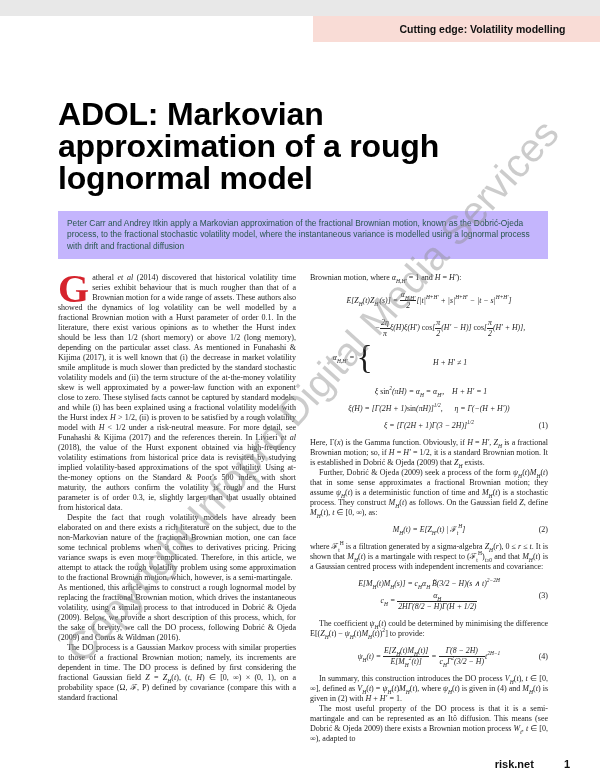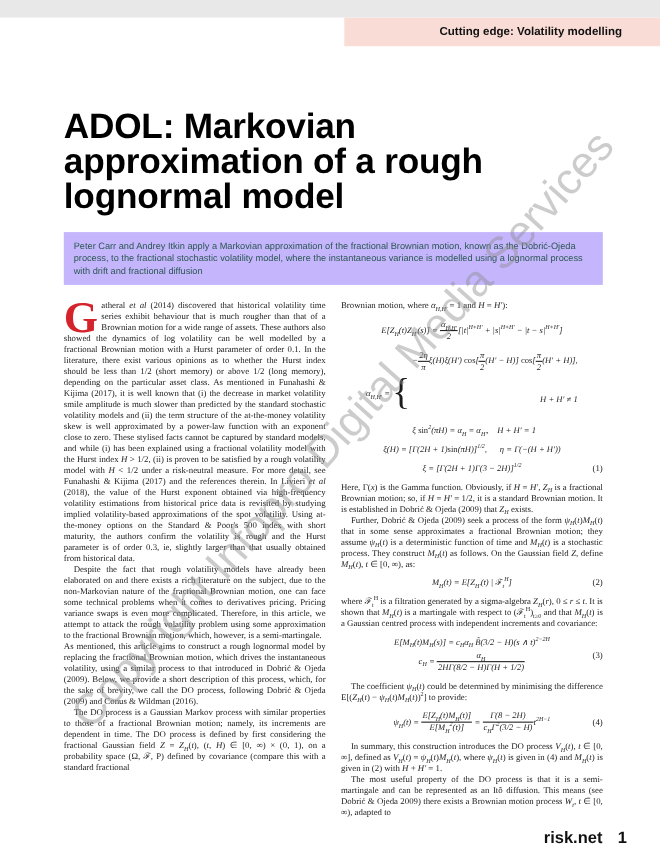--- a/index.html
+++ b/index.html
@@ -26,28 +26,28 @@
   .eq{font-style:italic;}
   .eq .rm{font-style:normal;}
   .eqnum{position:absolute;right:0;top:50%;transform:translateY(-50%);font-style:normal;font-size:8px;}
   .fr{display:inline-block;vertical-align:middle;text-align:center;}
   .fr .nu{display:block;padding:0 1px;}
   .fr .de{display:block;border-top:0.8px solid #222;padding:0 1px;}
   .cases{display:inline-flex;align-items:center;vertical-align:middle;text-align:left;}
   .brace{font-size:34px;font-weight:100;line-height:0.9;margin-right:2px;font-style:normal;}
   .cstack{display:inline-flex;flex-direction:column;gap:19px;}
   .crow{display:block;}
-  .crow.right{text-align:right;}
+  .crow.right{text-align:center;}
   .eqline{display:block;margin:2px 0;}
   sup,sub{font-size:70%;line-height:0;}
   .watermark{position:absolute;left:312px;top:375px;transform:translate(-50%,-50%) rotate(-48deg);
         font-family:"Liberation Sans",sans-serif;font-size:40px;color:#8f8f8f;opacity:0.45;
         white-space:nowrap;pointer-events:none;}
   .footer{position:absolute;right:30px;bottom:21px;font-family:"Liberation Sans",sans-serif;
-        font-weight:bold;font-size:15px;display:flex;gap:14px;align-items:baseline;color:#111;text-align:center;}
+        font-weight:bold;font-size:11px;display:flex;gap:30px;align-items:baseline;color:#111;text-align:center;}
 </style>
 </head>
 <body>
 
 <div class="page">
 
   <div class="headbar">
     <span>Cutting edge: Volatility modelling</span>
   </div>
 

